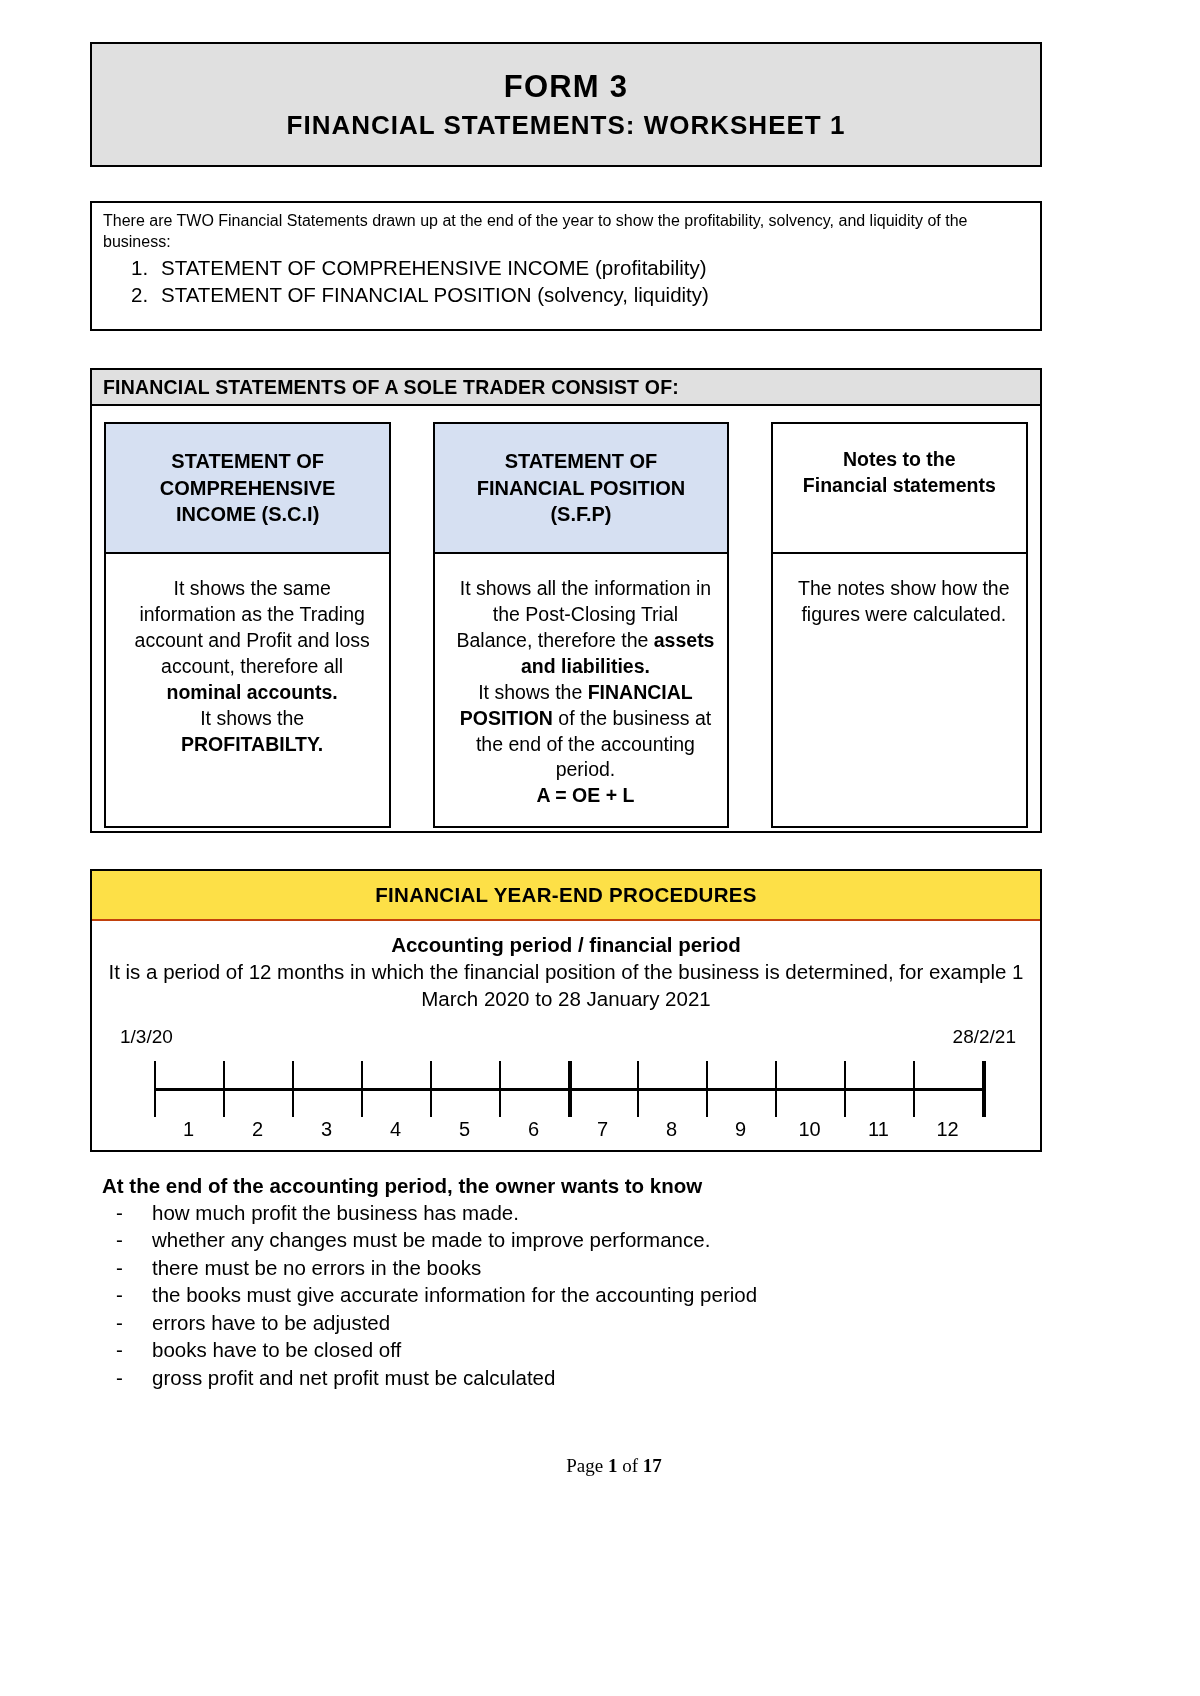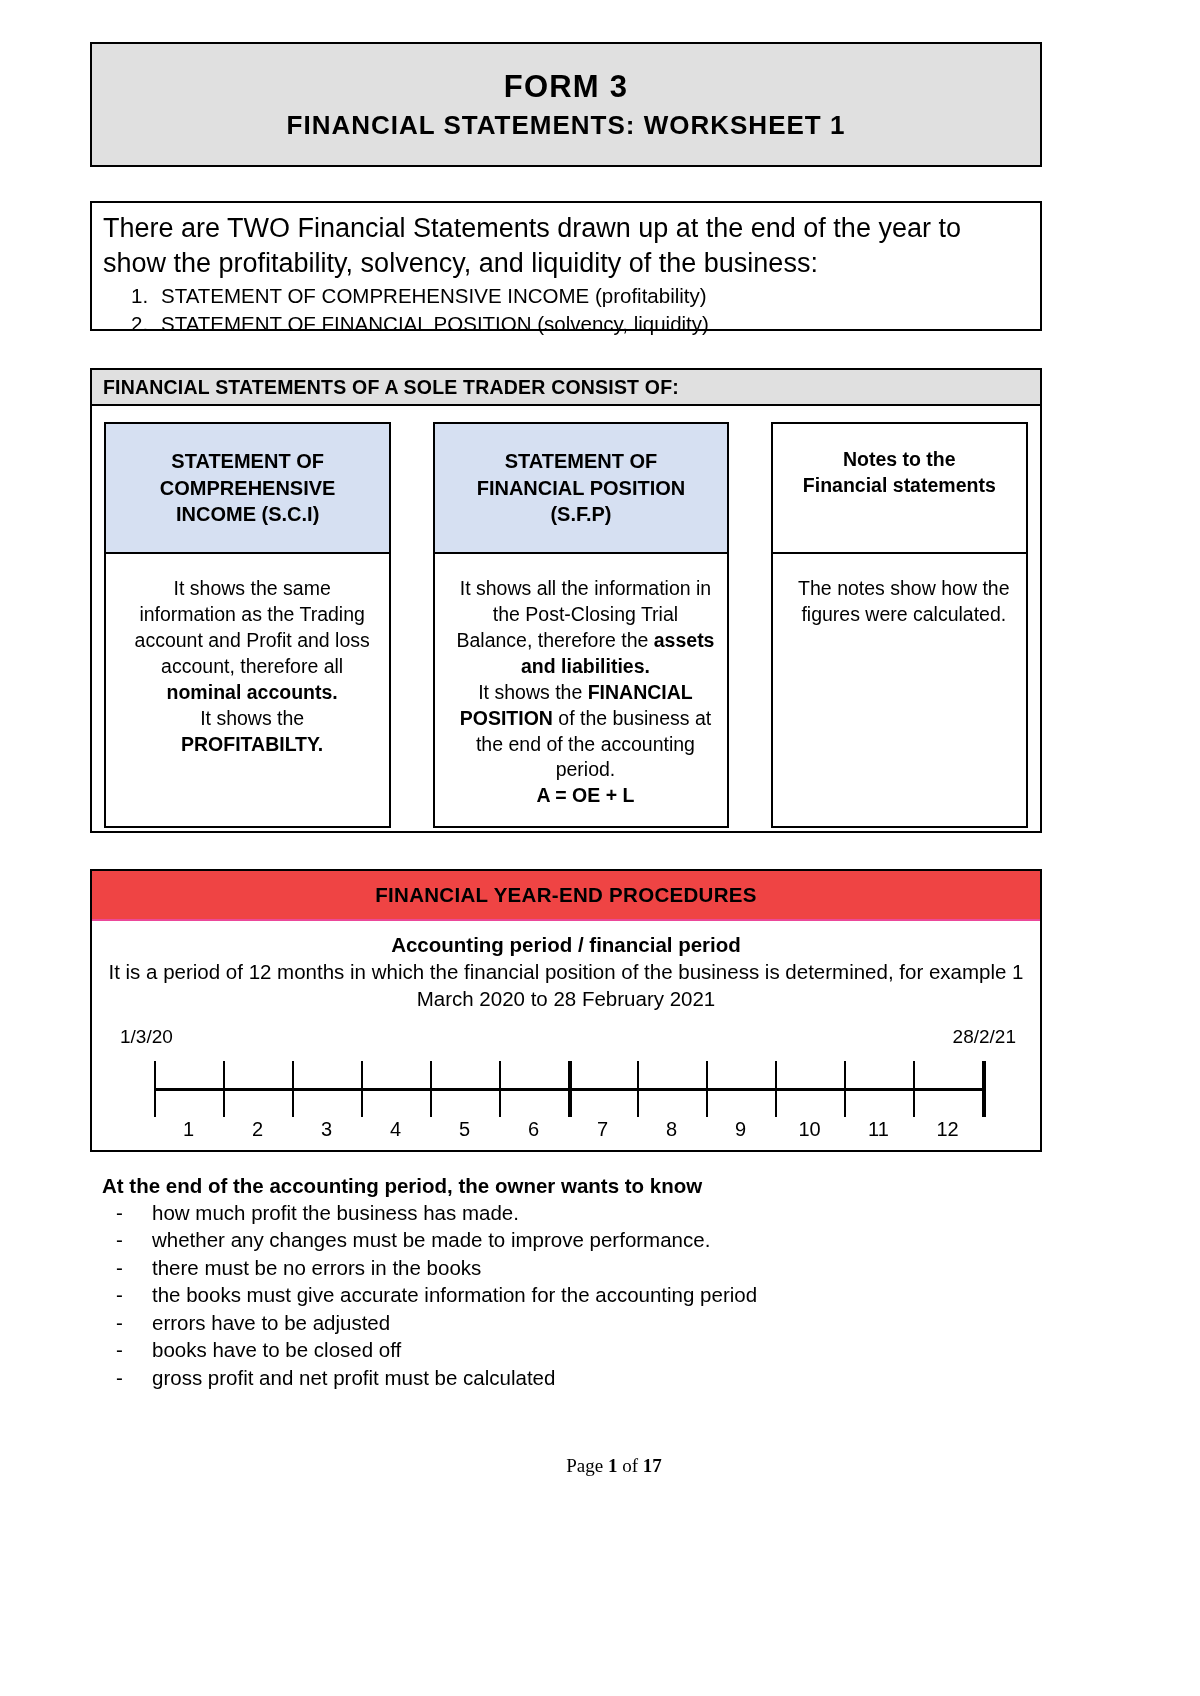--- a/index.html
+++ b/index.html
@@ -57,21 +57,21 @@
     position: absolute;
     left: 76px;
     top: 201px;
     width: 952px;
     height: 130px;
     border: 2px solid #000;
     box-sizing: border-box;
     padding: 8px 10px 6px 11px;
   }
   .intro-text {
-    font-size: 27px;
+    font-size: 16px;
     line-height: 1.30;
   }
   .intro-list {
     margin: 1px 0 0 0;
     padding: 0;
     list-style: none;
   }
   .intro-list li {
     font-size: 20.5px;
     line-height: 1.34;
@@ -167,22 +167,22 @@
     position: absolute;
     left: 76px;
     top: 869px;
     width: 952px;
     height: 283px;
     border: 2px solid #000;
     box-sizing: border-box;
   }
   .yep-header {
     height: 48px;
-    background: #ef4444;
-    border-bottom: 2px solid #ec4899;
+    background: #fde047;
+    border-bottom: 2px solid #c2410c;
     display: flex;
     align-items: center;
     justify-content: center;
   }
   .yep-header-text {
     font-size: 20.5px;
     font-weight: bold;
     letter-spacing: 0.3px;
   }
   .yep-body {
@@ -344,21 +344,21 @@
 
     </div>
   </div>
 
   <div class="yep-box">
     <div class="yep-header">
       <span class="yep-header-text">FINANCIAL YEAR-END PROCEDURES</span>
     </div>
     <div class="yep-body">
       <div class="yep-subtitle">Accounting period / financial period</div>
-      <div class="yep-desc">It is a period of 12 months in which the financial position of the business is determined, for example 1 March 2020 to 28 February 2021</div>
+      <div class="yep-desc">It is a period of 12 months in which the financial position of the business is determined, for example 1 March 2020 to 28 January 2021</div>
 
       <div class="timeline">
         <span class="tl-endlabel tl-left">1/3/20</span>
         <span class="tl-endlabel tl-right">28/2/21</span>
         <div class="tl-axis"></div>
         <div id="tl-marks">
             <div class="tl-tick" style="left: 48px;"></div>
             <div class="tl-tick" style="left: 117px;"></div>
             <div class="tl-tick" style="left: 186px;"></div>
             <div class="tl-tick" style="left: 255px;"></div>

